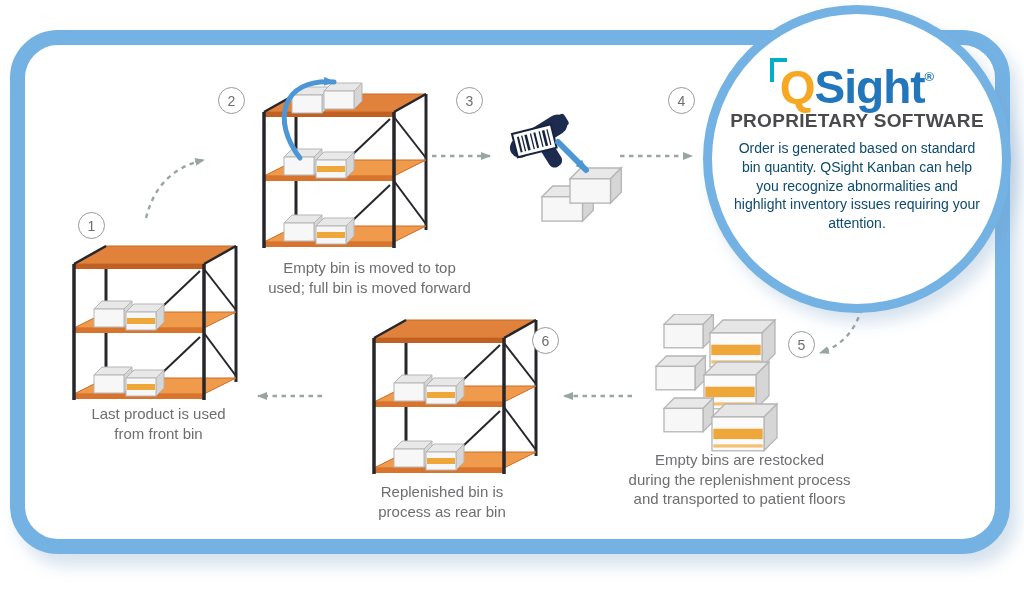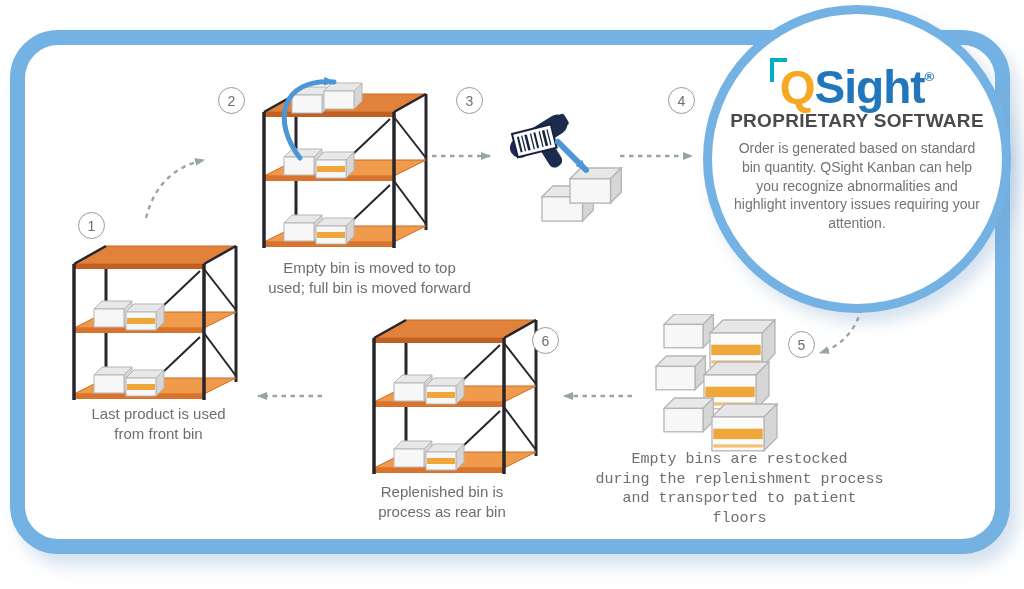--- a/index.html
+++ b/index.html
@@ -39,21 +39,21 @@
     border-left:4px solid #00AEC7; border-top:4px solid #00AEC7;
   }
   .logo-q { color:#F7A823; }
   .logo-rest { color:#2176BC; }
   .logo-reg { color:#2176BC; font-size:13px; vertical-align:22px; letter-spacing:0; }
   .qsight-subtitle {
     margin-top:0; font-weight:bold; font-size:19px; color:#4A4A4C;
     letter-spacing:0.3px;
   }
   .qsight-body {
-    margin-top:7px; font-size:14px; line-height:1.34; color:#737373;
+    margin-top:7px; font-size:14px; line-height:1.34; color:#0c4a6e;
     max-width:252px;
   }
 </style>
 </head>
 <body>
 
 <div class="canvas">
 
   <svg width="0" height="0" style="position:absolute" aria-hidden="true">
     <defs>
@@ -193,21 +193,21 @@
     <use href="#binGray" transform="translate(32,63)"></use>
     <use href="#binOrange" transform="translate(64,66)"></use>
     <use href="#binGray" transform="translate(32,129)"></use>
     <use href="#binOrange" transform="translate(64,132)"></use>
   </svg>
 
   <div class="caption" style="left:56px;  top:404px; width:205px;">Last product is used
 from front bin</div>
   <div class="caption" style="left:242px; top:258px; width:255px;">Empty bin is moved to top
 used; full bin is moved forward</div>
-  <div class="caption" style="left:592px; top:450px; width:295px;font-family:Liberation Mono, monospace;">Empty bins are restocked
+  <div class="caption" style="left:592px; top:450px; width:295px;">Empty bins are restocked
 during the replenishment process
 and transported to patient floors</div>
   <div class="caption" style="left:352px; top:482px; width:180px;">Replenished bin is
 process as rear bin</div>
 
   <div class="qsight-circle">
     <div class="qsight-logo">
       <span class="logo-bracket"></span><span class="logo-q">Q</span><span class="logo-rest">Sight</span><span class="logo-reg">®</span>
     </div>
     <div class="qsight-subtitle">PROPRIETARY SOFTWARE</div>

